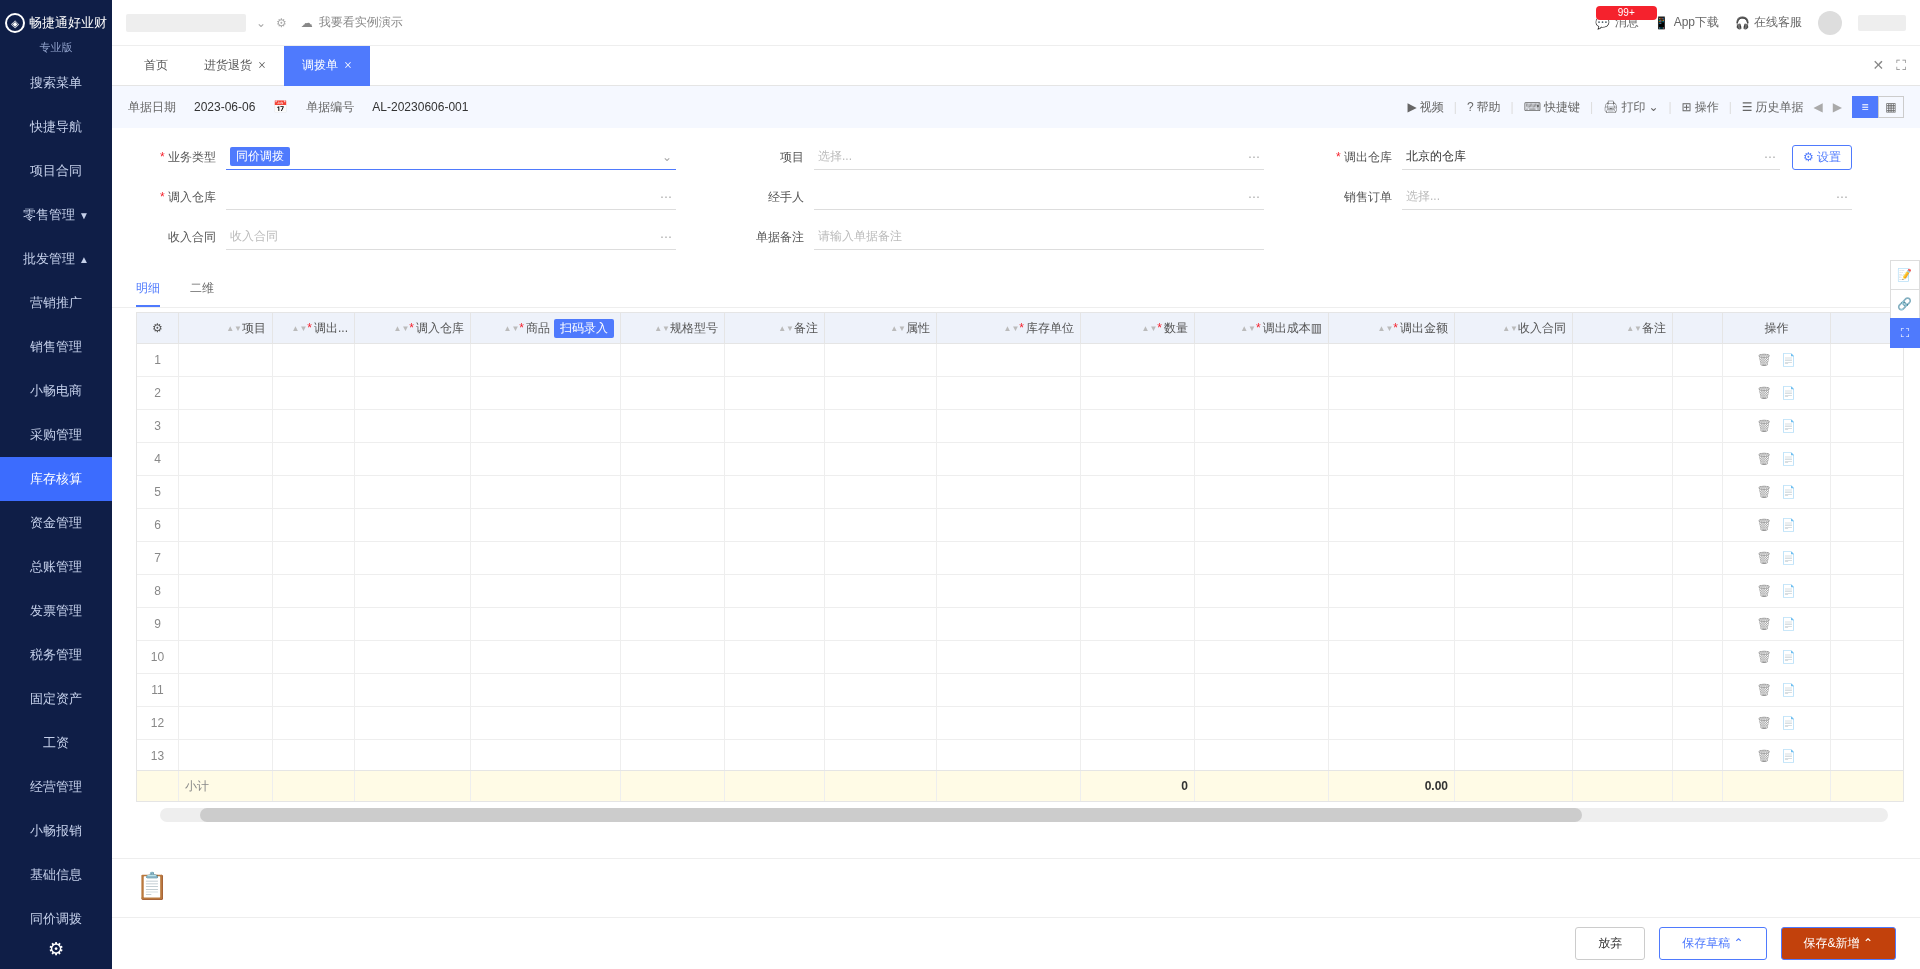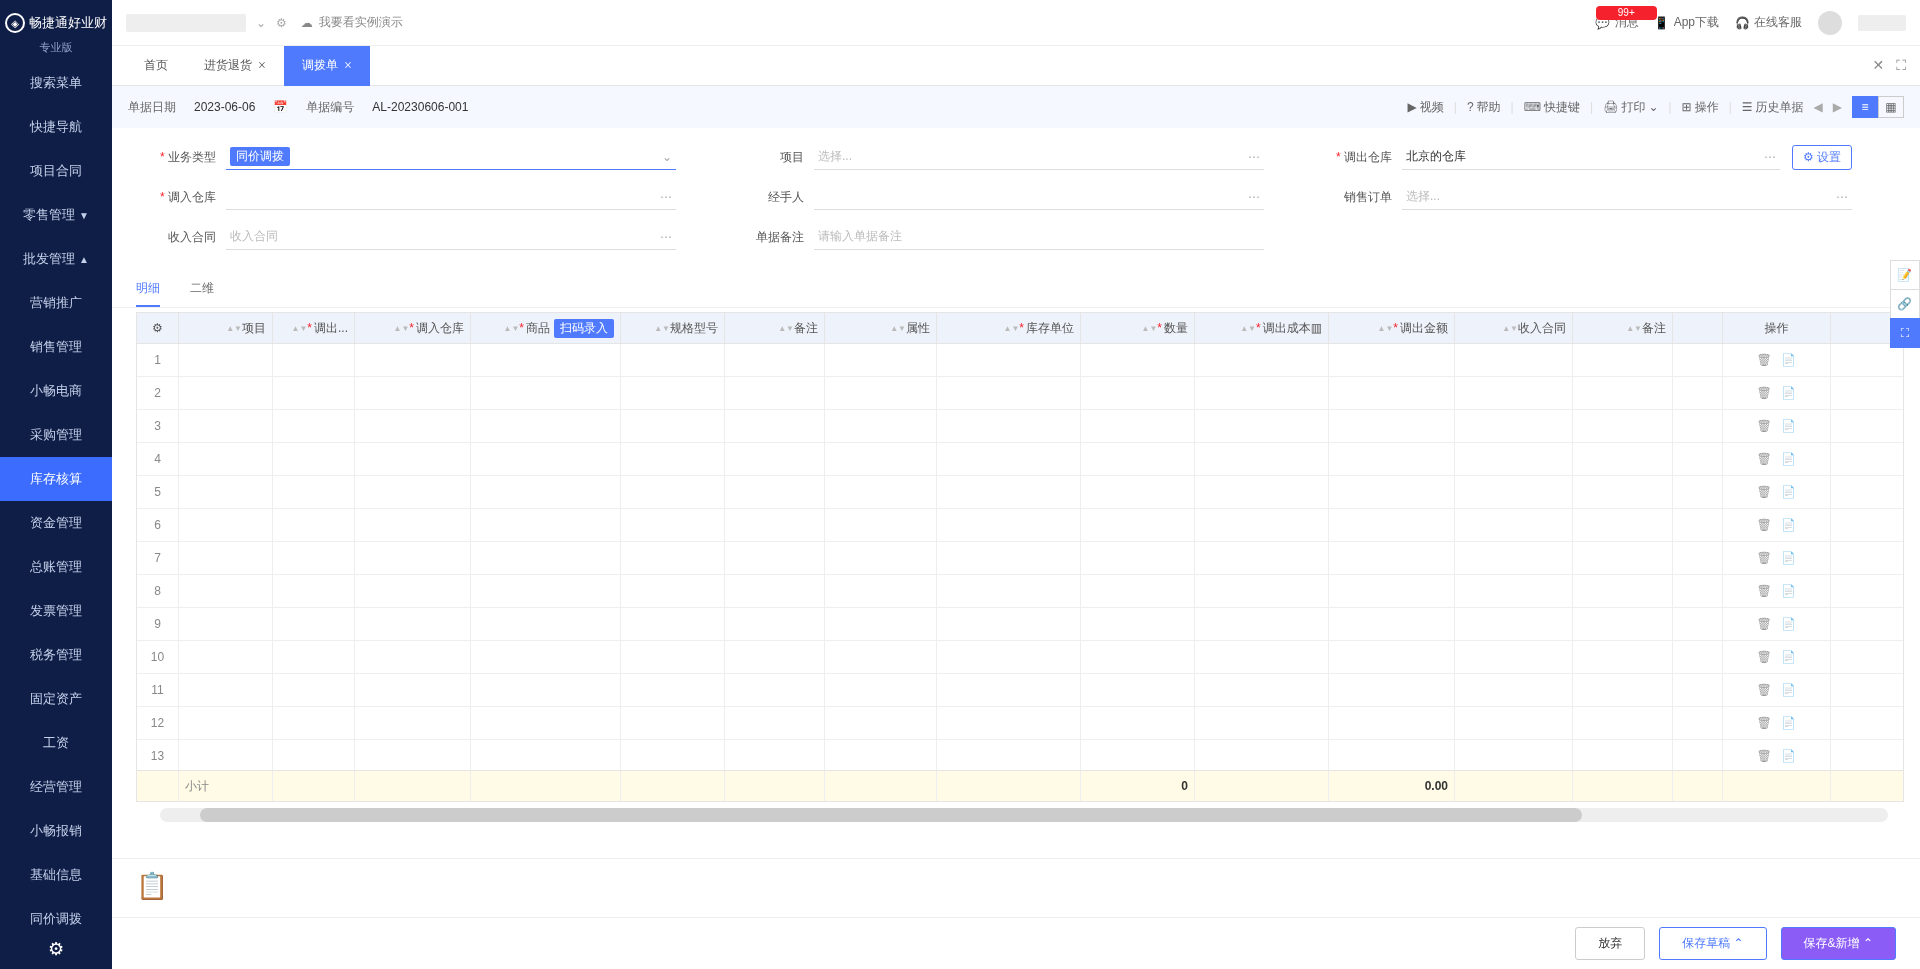--- a/index.html
+++ b/index.html
@@ -89,21 +89,21 @@
 
 
 .remarkbar { display:flex; align-items:flex-start; padding:12px 24px; border-top:1px solid #eee; margin-top:auto; gap:16px; }
 .rb-icon { width:34px; height:34px; color:#4f7afd; font-size:26px; }
 .rb-input { flex:1; color:#bbb; padding-top:6px; }
 
 
 .footer { height:52px; border-top:1px solid #eee; display:flex; align-items:center; justify-content:flex-end; padding:0 24px; gap:14px; }
 .btn { padding:7px 22px; border-radius:3px; cursor:pointer; border:1px solid #ccc; background:#fff; }
 .btn.ghost2 { border-color:#4f7afd; color:#4f7afd; }
-.btn.primary { background:#8b5cf6; border-color:#4f7afd; color:#fff; }
+.btn.primary { background:#c2410c; border-color:#4f7afd; color:#fff; }
 
 
 .rgadgets { position:fixed; right:0; top:260px; display:flex; flex-direction:column; }
 .rgadget { width:30px; height:30px; background:#fff; border:1px solid #ddd; display:flex; align-items:center; justify-content:center; cursor:pointer; color:#888; margin-bottom:-1px; }
 .rgadget.hl { background:#4f7afd; border-color:#4f7afd; color:#fff; }
 
 .c-idx{width:42px;justify-content:center}.c-proj{width:94px}.c-out{width:82px}.c-in{width:116px}.c-prod{width:150px}.c-spec{width:104px}.c-rem{width:100px}.c-attr{width:112px}.c-unit{width:144px}.c-qty{width:114px;justify-content:flex-end}.c-cost{width:134px;justify-content:flex-end}.c-amt{width:126px;justify-content:flex-end}.c-cont{width:118px}.c-rem2{width:100px}.c-spacer{width:50px}.c-op{width:108px;justify-content:center}
 </style>
 </head>
 <body>

